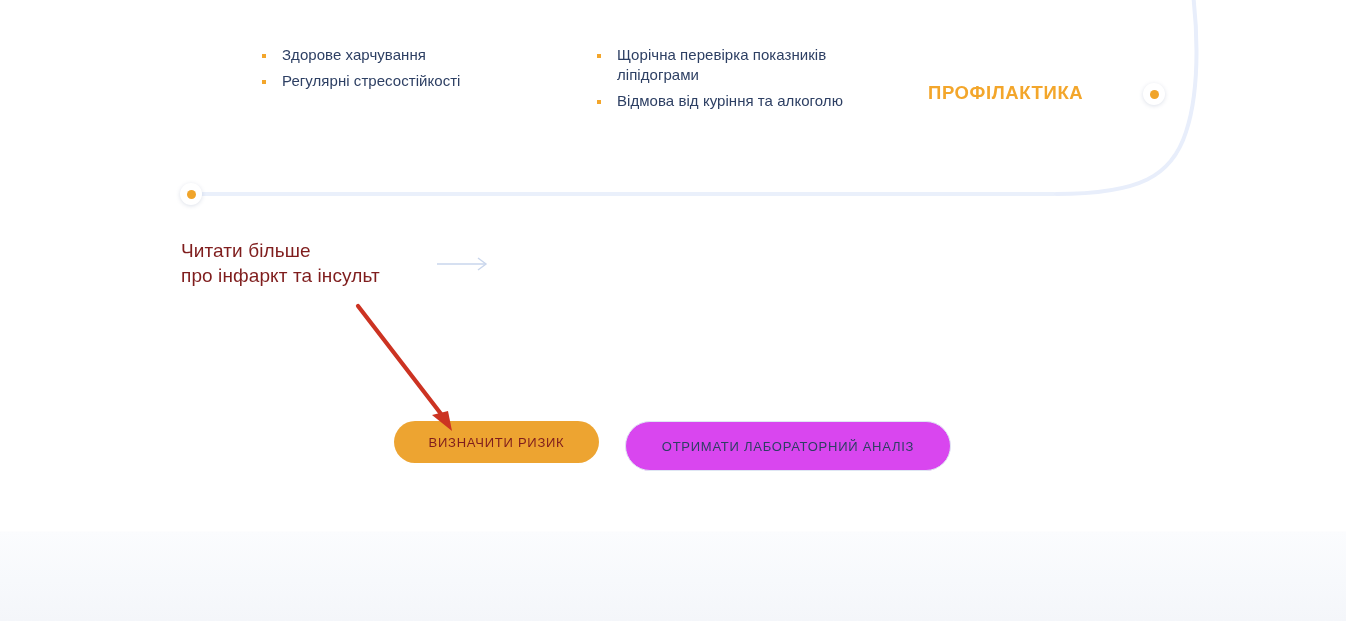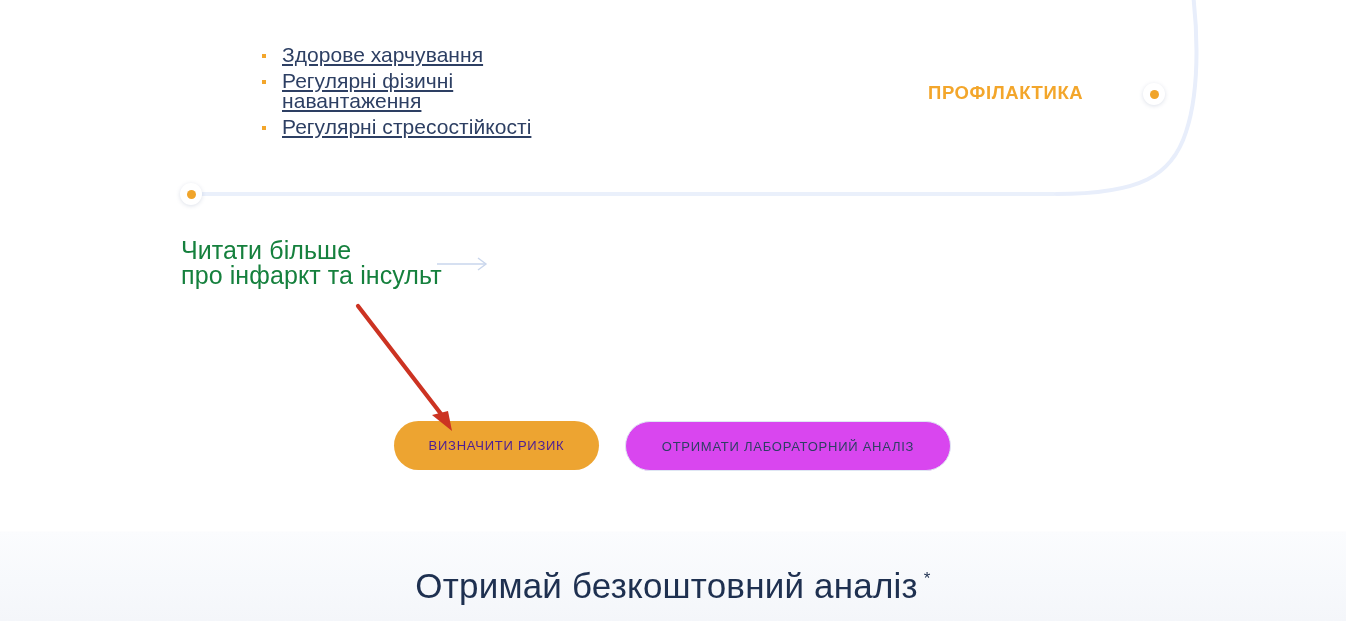--- a/index.html
+++ b/index.html
@@ -110,35 +110,34 @@
   }
   .bullet-dot {
     flex: 0 0 auto;
     width: 4px;
     height: 4px;
     background: #f3a62b;
     margin-top: 9px;
     margin-right: 16px;
   }
   .bullet-text {
-    font-size: 21px;
+    font-size: 15px;
     line-height: 20px;
     color: #2d3f63;
     letter-spacing: 0.05px;
-    text-decoration: underline;
   }
 
   
   .read-more {
     position: absolute;
     left: 181px;
     top: 238px;
-    font-size: 25px;
+    font-size: 19px;
     line-height: 25px;
-    color: #15803d;
+    color: #7f1d1d;
     white-space: pre-line;
     letter-spacing: 0.1px;
   }
   .read-more-arrow {
     position: absolute;
     left: 437px;
     top: 254px;
     width: 52px;
     height: 20px;
   }
@@ -153,23 +152,23 @@
     border-radius: 40px;
     font-size: 13px;
     letter-spacing: 0.75px;
     cursor: pointer;
     user-select: none;
   }
   .btn-primary {
     left: 394px;
     top: 421px;
     width: 205px;
-    height: 49px;
+    height: 42px;
     background: #eda431;
-    color: #4c1d95;
+    color: #7f1d1d;
     border: none;
   }
   .btn-secondary {
     left: 625px;
     top: 421px;
     width: 326px;
     height: 50px;
     background: #d946ef;
     color: #2d3f63;
     border: 1px solid #dfe6f3;
@@ -223,42 +222,45 @@
 
   <div class="prevention-label">ПРОФІЛАКТИКА</div>
 
   <div class="bullets col-1">
     <div class="bullet-row">
       <span class="bullet-dot"></span>
       <span class="bullet-text">Здорове харчування</span>
     </div>
     <div class="bullet-row">
       <span class="bullet-dot"></span>
-      <span class="bullet-text">Регулярні фізичні навантаження</span>
-    </div>
+      <span class="bullet-text">Регулярні стресостійкості</span>
+    </div>
+  </div>
+
+  <div class="bullets col-2">
     <div class="bullet-row">
       <span class="bullet-dot"></span>
-      <span class="bullet-text">Регулярні стресостійкості</span>
+      <span class="bullet-text">Щорічна перевірка показників ліпідограми</span>
+    </div>
+    <div class="bullet-row" style="margin-top:4px;">
+      <span class="bullet-dot"></span>
+      <span class="bullet-text">Відмова від куріння та алкоголю</span>
     </div>
   </div>
-
 
   <div class="read-more">Читати більше
 про інфаркт та інсульт</div>
   <svg class="read-more-arrow" viewBox="0 0 52 20" width="52" height="20">
     <line x1="0" y1="10" x2="48" y2="10" stroke="#c9d6ec" stroke-width="1.4"></line>
     <polyline points="41,4 49,10 41,16" fill="none" stroke="#c9d6ec" stroke-width="1.4"></polyline>
   </svg>
 
   <div class="btn btn-primary">ВИЗНАЧИТИ РИЗИК</div>
 
   <div class="btn btn-secondary">ОТРИМАТИ ЛАБОРАТОРНИЙ АНАЛІЗ</div>
 
   <svg class="annotation-arrow" viewBox="0 0 140 145" width="140" height="145">
     <line x1="18" y1="11" x2="108" y2="128" stroke="#cc3322" stroke-width="4.2" stroke-linecap="round"></line>
     <polygon points="112,136 92,120 108,116" fill="#cc3322"></polygon>
   </svg>
 
-  <div class="bottom-heading">
-    <span>Отримай безкоштовний аналіз</span><span class="asterisk">*</span>
-  </div>
 
 </div>
 
 </body></html>

